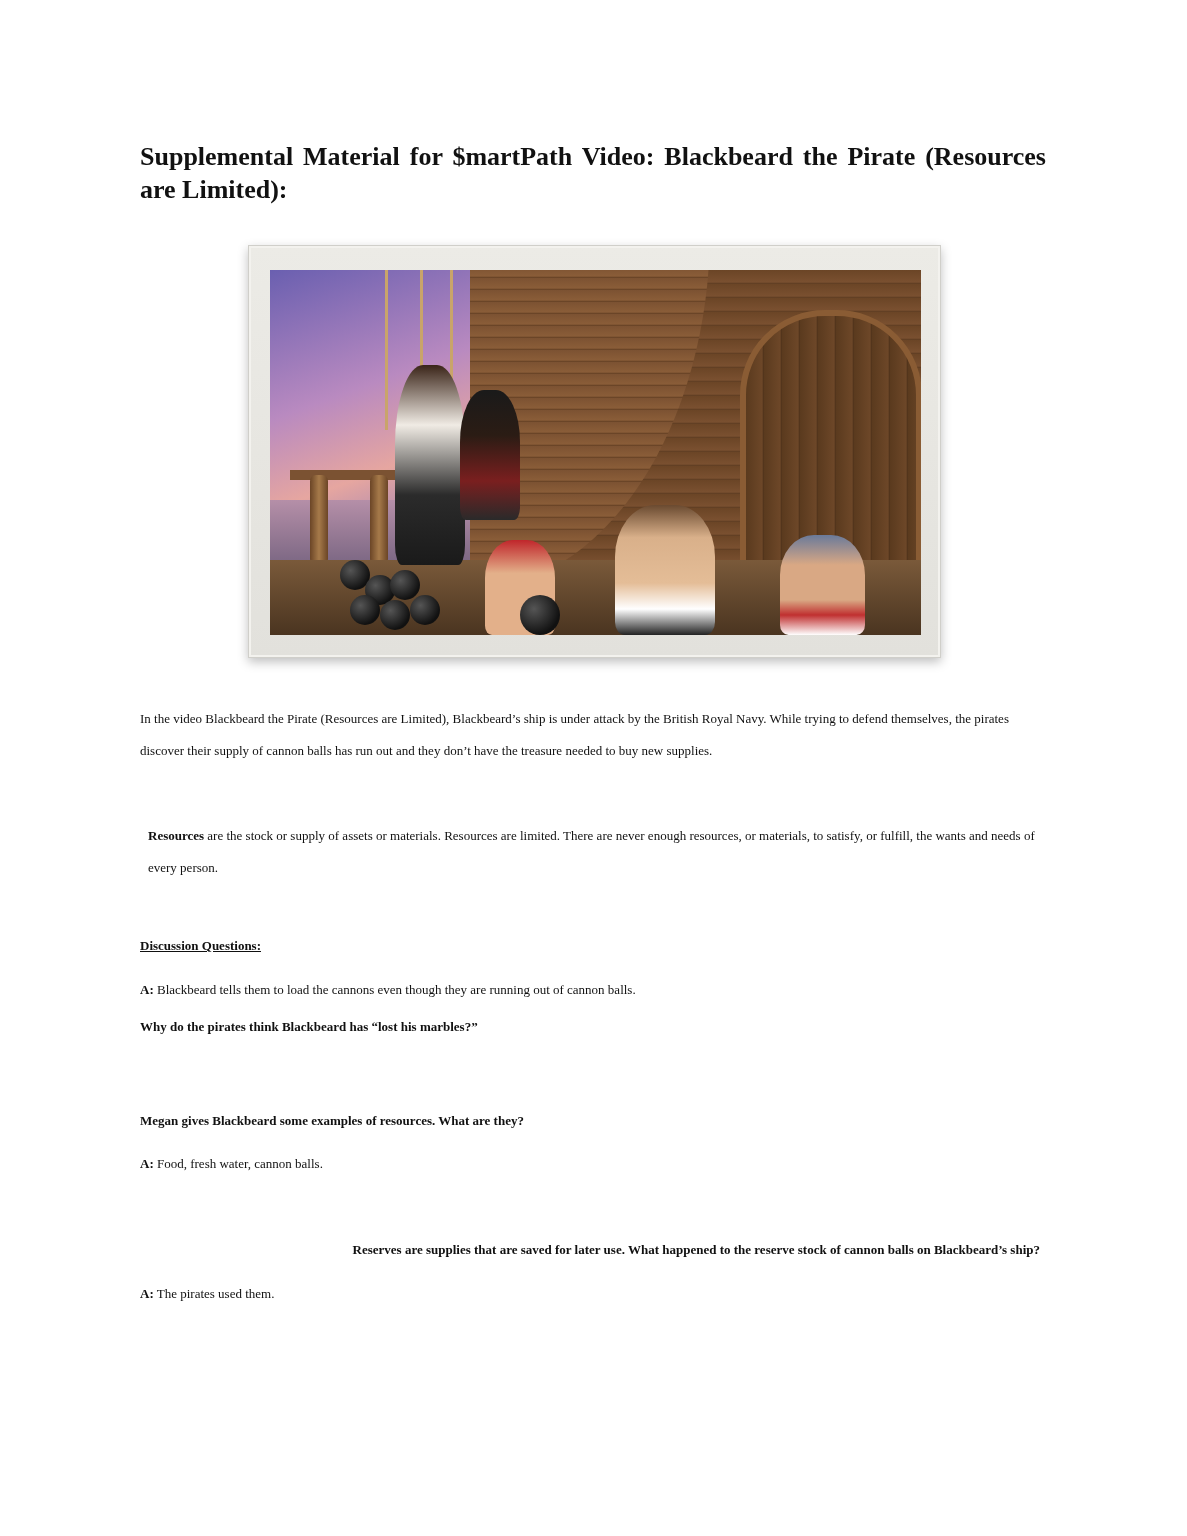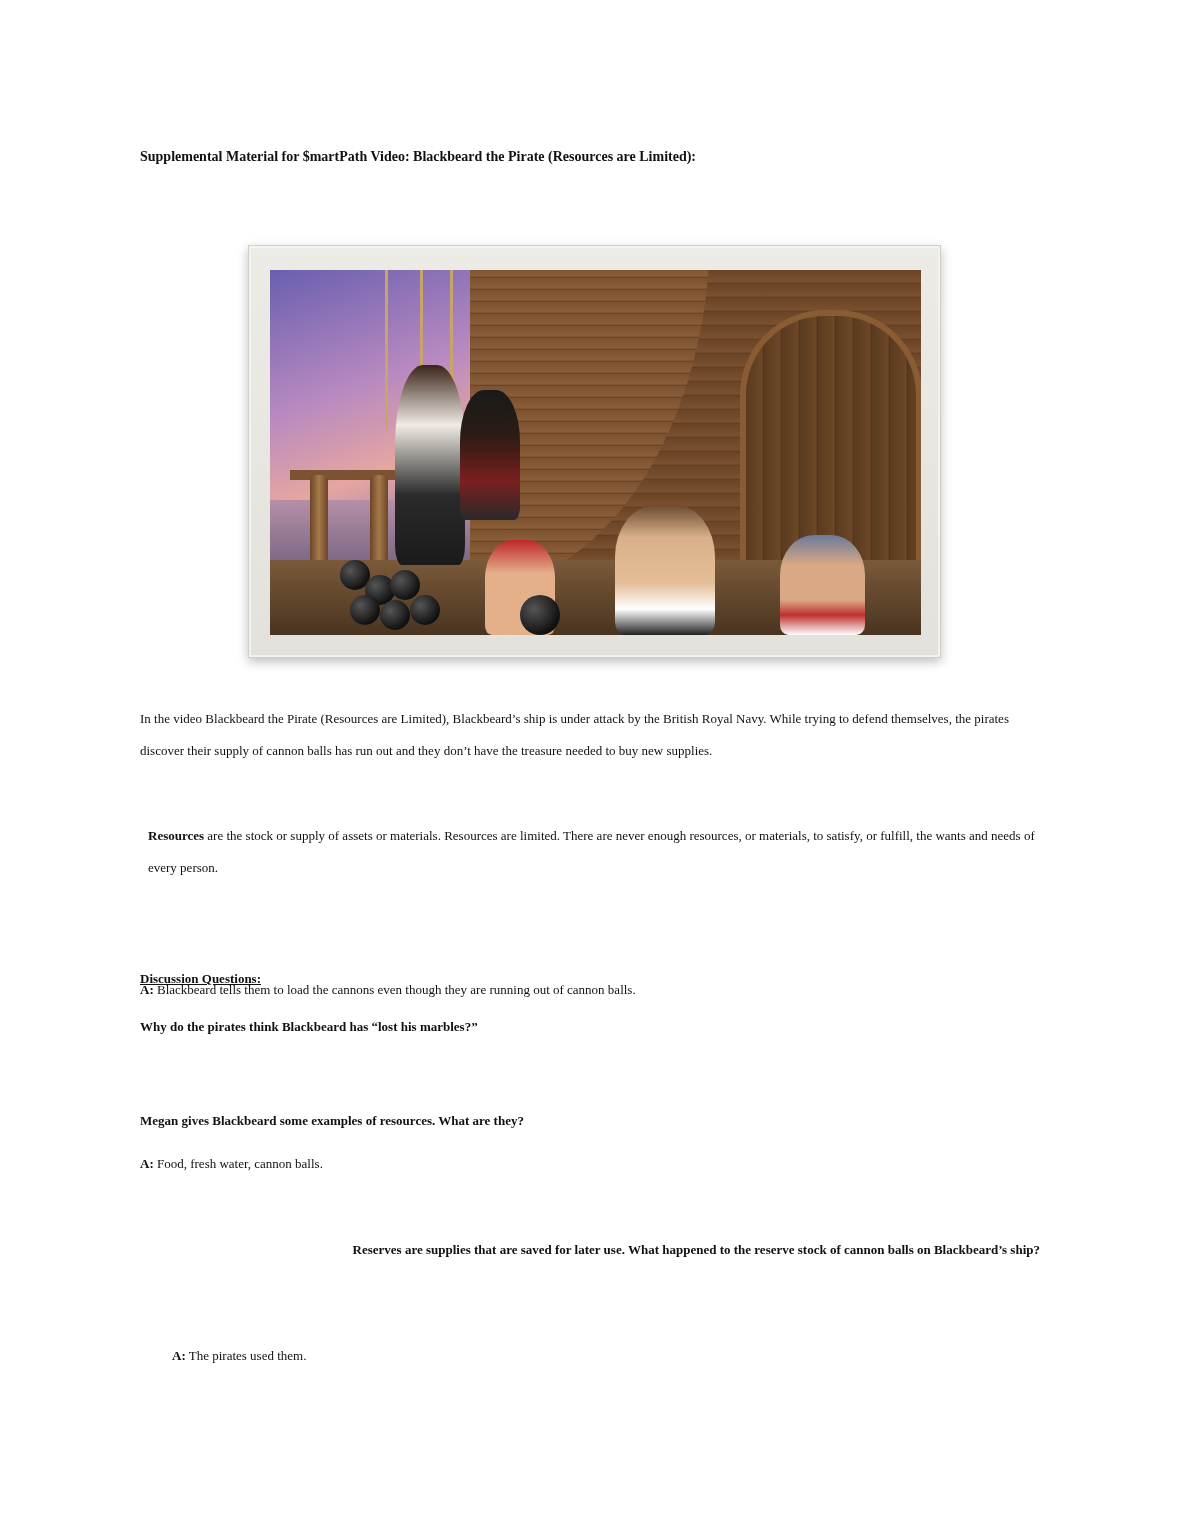--- a/index.html
+++ b/index.html
@@ -1,34 +1,34 @@
 <!DOCTYPE html>
 <html><head>
 <meta charset="utf-8">
 <style>
   html, body { margin: 0; padding: 0; background: #ffffff; }
   body { width: 1187px; height: 1536px; position: relative; font-family: "Liberation Serif", serif; color: #111; overflow: hidden; }
   .page { position: absolute; left: 140px; top: 0; width: 906px; }
-  .title { position: absolute; top: 140px; left: 0; width: 906px; font-weight: bold; font-size: 14px; line-height: 33px; text-align: justify; text-align-last: left; }
+  .title { position: absolute; top: 140px; left: 0; width: 906px; font-weight: bold; font-size: 26px; line-height: 33px; text-align: justify; text-align-last: left; }
   .frame { position: absolute; left: 108px; top: 245px; width: 693px; height: 413px; background: linear-gradient(180deg, #ecebe6 0%, #e2e1dc 100%); border: 1px solid #d0cfca; box-shadow: 0 4px 10px rgba(0,0,0,0.25), inset 0 0 0 2px #f3f2ee; box-sizing: border-box; }
   .photo { position: absolute; left: 21px; top: 24px; width: 651px; height: 365px; overflow: hidden; box-shadow: inset 0 0 4px rgba(0,0,0,0.5); }
   .sky { position: absolute; left: 0; top: 0; width: 100%; height: 100%; background: linear-gradient(160deg, #6a5fb0 0%, #b98ac0 25%, #e6a6a0 40%, #8f7bb8 55%, #6e6aa8 70%); }
   .sea { position: absolute; left: 0; top: 230px; width: 260px; height: 80px; background: linear-gradient(180deg, #b58fa8, #6d5d7a); }
   .hull { position: absolute; left: 230px; top: 0; width: 421px; height: 365px; background: repeating-linear-gradient(180deg, #6b4526 0px, #7a5030 12px, #5a3a20 14px); }
   .hull-curve { position: absolute; left: 200px; top: -40px; width: 240px; height: 360px; border-radius: 0 0 0 100%; background: repeating-linear-gradient(180deg, #7c5232 0px, #8a5d38 10px, #603d22 12px); transform: scaleX(-1); }
   .arch { position: absolute; left: 470px; top: 40px; width: 170px; height: 260px; border-radius: 85px 85px 0 0; background: repeating-linear-gradient(90deg, #5a3a1e 0, #6d4728 16px, #4a2f18 18px); border: 6px solid #8a5c34; }
   .deck { position: absolute; left: 0; top: 290px; width: 100%; height: 75px; background: linear-gradient(180deg, #7a5a3a, #4a3420); }
   .rail { position: absolute; left: 20px; top: 200px; width: 230px; height: 10px; background: #7b5232; }
   .post { position: absolute; top: 205px; width: 18px; height: 90px; background: linear-gradient(90deg, #6b4526, #a67a4a, #6b4526); border-radius: 6px; }
   .rope { position: absolute; top: 0; width: 3px; height: 160px; background: #c9a46a; }
   .ball { position: absolute; width: 30px; height: 30px; border-radius: 50%; background: radial-gradient(circle at 35% 35%, #555, #111 70%); }
   .figure { position: absolute; border-radius: 40% 40% 10% 10%; }
   .para { position: absolute; left: 0; width: 906px; font-size: 13px; line-height: 32px; }
   .b { font-weight: bold; }
-  .u { text-decoration: underline; margin-top: 33px; }
+  .u { text-decoration: underline; }
 </style>
 </head>
 <body>
 
 <div class="page">
 
   <div class="title">Supplemental Material for $martPath Video: Blackbeard the Pirate (Resources are Limited):</div>
 
   <div class="frame">
     <div class="photo" role="img" aria-label="Still from the video: pirate puppets and a woman on the deck of a wooden pirate ship at sunset">
@@ -66,15 +66,15 @@
 
   <div class="para b u" style="top:930px;width:auto;">Discussion Questions:</div>
 
   <div class="para b" style="top:975px;margin-top:36px;">Why do the pirates think Blackbeard has “lost his marbles?”</div>
   <div class="para" style="top:974px;"><span class="b">A:</span><span> Blackbeard tells them to load the cannons even though they are running out of cannon balls.</span></div>
 
   <div class="para b" style="top:1105px;">Megan gives Blackbeard some examples of resources. What are they?</div>
   <div class="para" style="top:1148px;"><span class="b">A:</span><span> Food, fresh water, cannon balls.</span></div>
 
   <div class="para b" style="top:1234px;width:900px;text-align:right;">Reserves are supplies that are saved for later use. What happened to the reserve stock of cannon balls on Blackbeard’s ship?</div>
-  <div class="para" style="top:1340px;margin-left:32px;"><span class="b">A:</span><span> The pirates used them.</span></div>
+  <div class="para" style="top:1278px;"><span class="b">A:</span><span> The pirates used them.</span></div>
 
 </div>
 
 </body></html>

